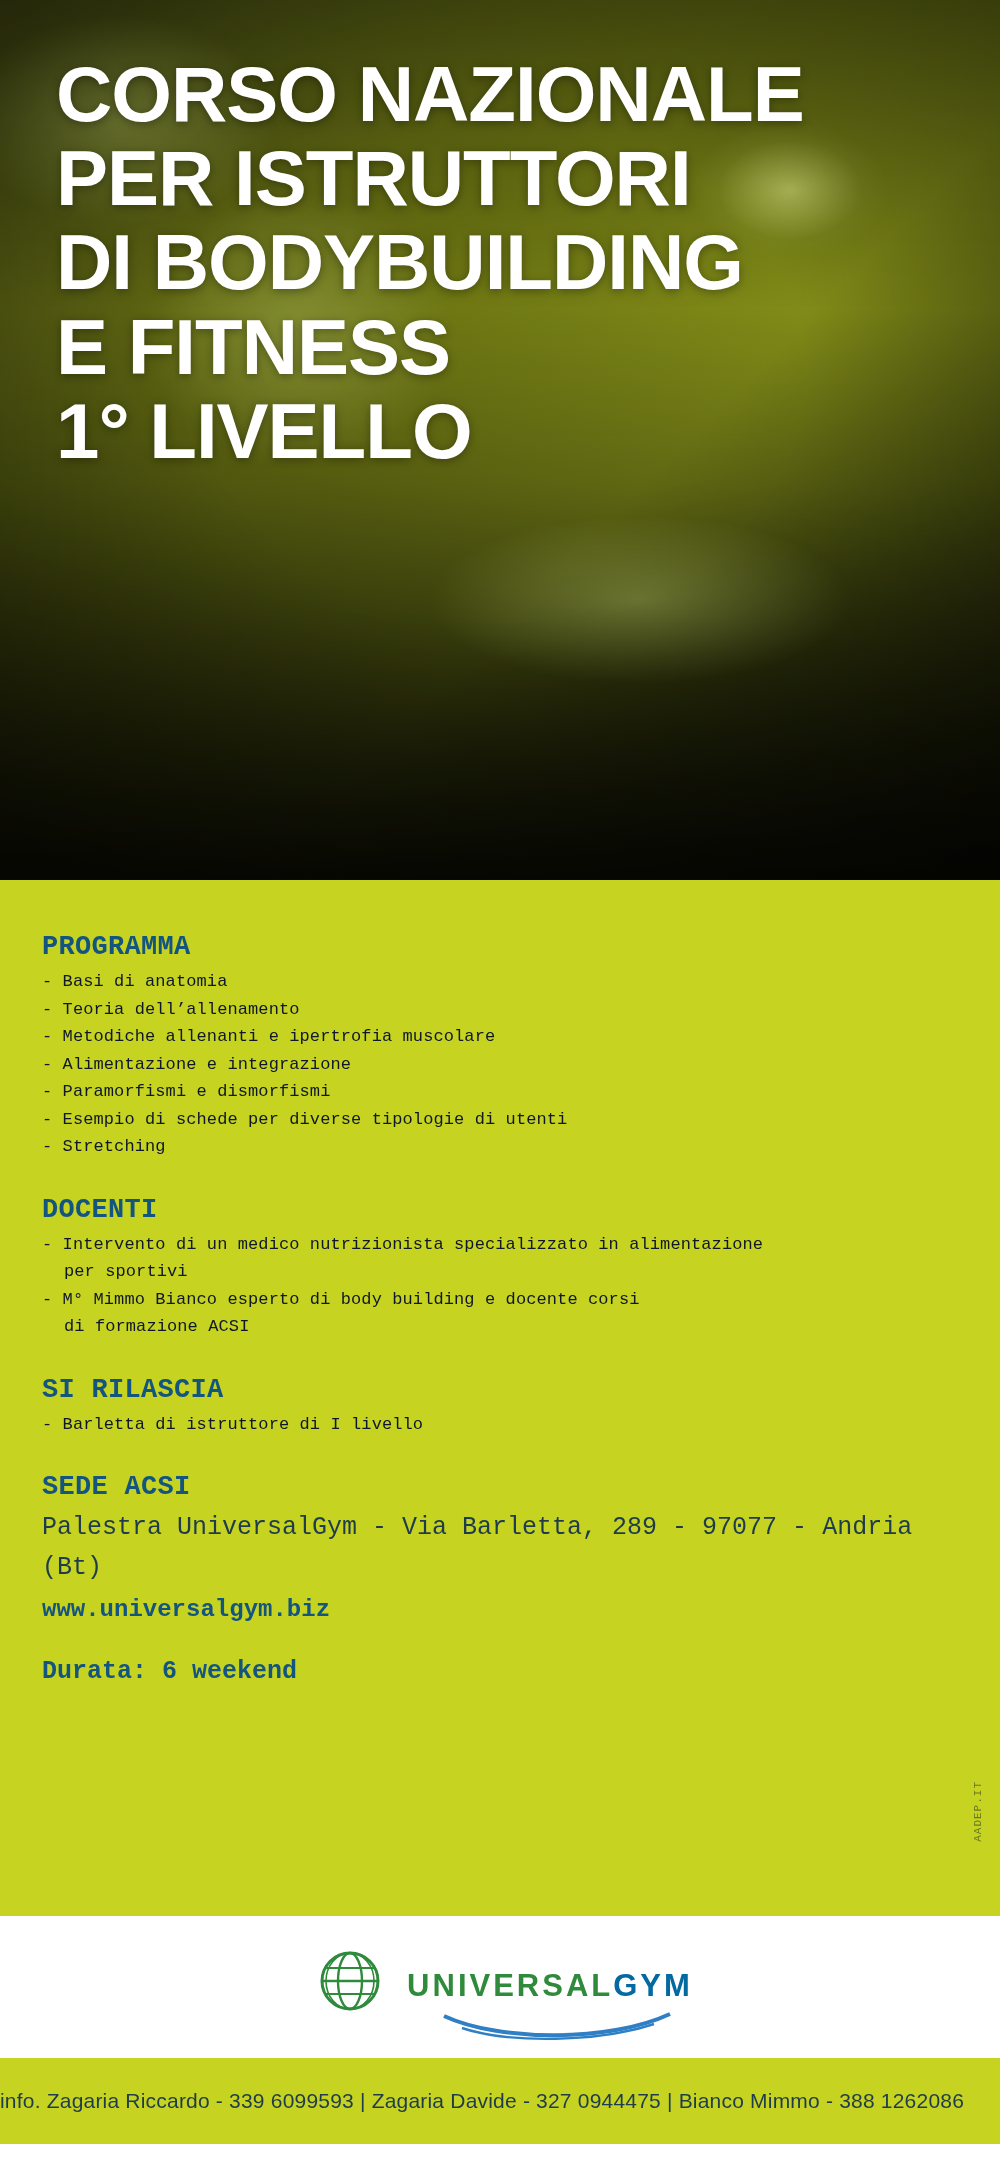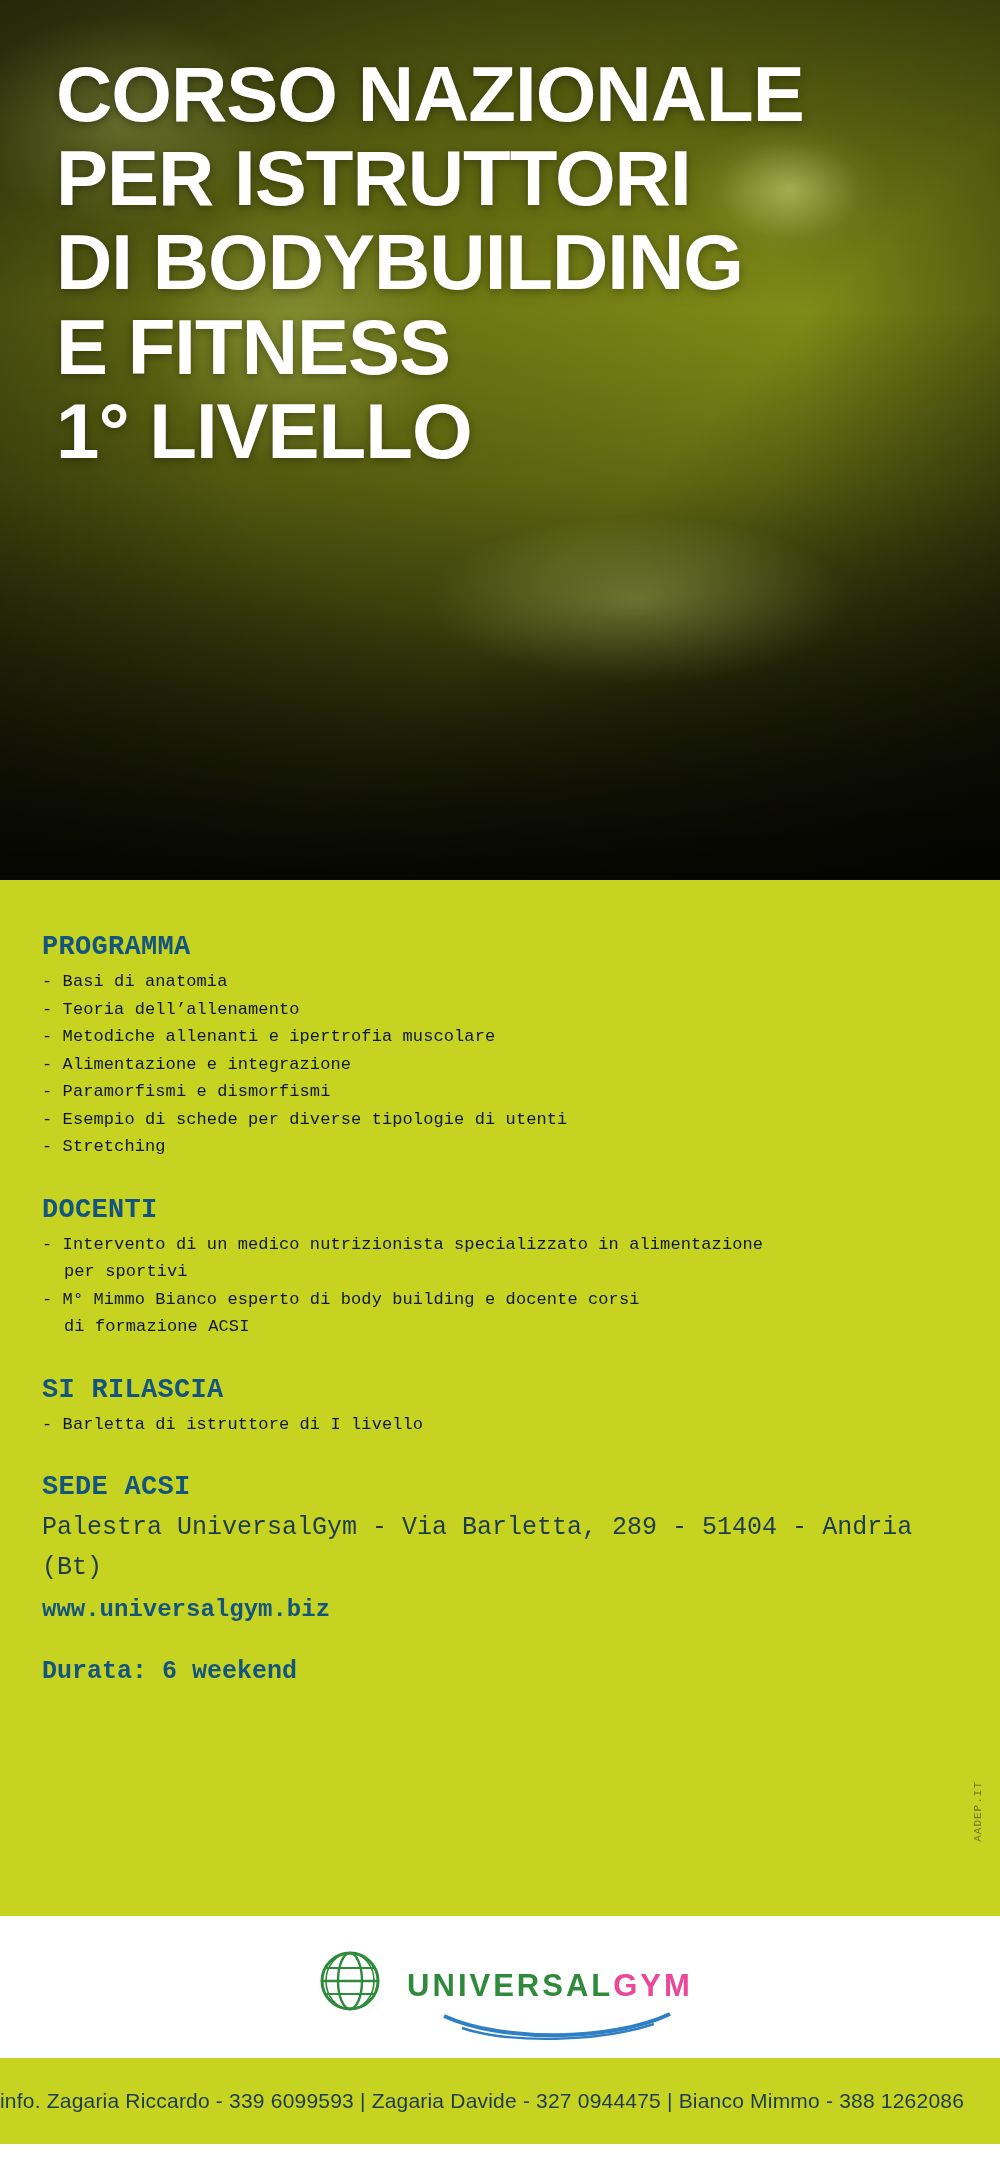--- a/index.html
+++ b/index.html
@@ -141,21 +141,21 @@
     flex-direction: row;
     line-height: 0.92;
   }
   .logo-text .t1 {
     color: #2f8a3c;
     font-size: 31px;
     font-weight: 600;
     letter-spacing: 3px;
   }
   .logo-text .t2 {
-    color: #ec4899;
+    color: #0369a1;
     font-size: 31px;
     font-weight: 600;
     letter-spacing: 3px;
   }
 
   
   .footer {
     width: 1000px;
     height: 88px;
     background: #c6d320;
@@ -209,21 +209,21 @@
       <div class="line indent">di formazione ACSI</div>
     </div>
 
     <div class="block">
       <div class="sec-title">SI RILASCIA</div>
       <div class="line">- Barletta di istruttore di I livello</div>
     </div>
 
     <div class="block">
       <div class="sec-title">SEDE ACSI</div>
-      <div class="sede-addr">Palestra UniversalGym - Via Barletta, 289 - 51404 -  Andria (Bt)</div>
+      <div class="sede-addr">Palestra UniversalGym - Via Barletta, 289 - 97077 -  Andria (Bt)</div>
       <div class="sede-web">www.universalgym.biz</div>
     </div>
 
     <div class="durata">Durata: 6 weekend</div>
 
     <div class="side-credit">AADEP.IT</div>
   </div>
 
   <div class="logo-strip">
     <div class="logo-wrap">

